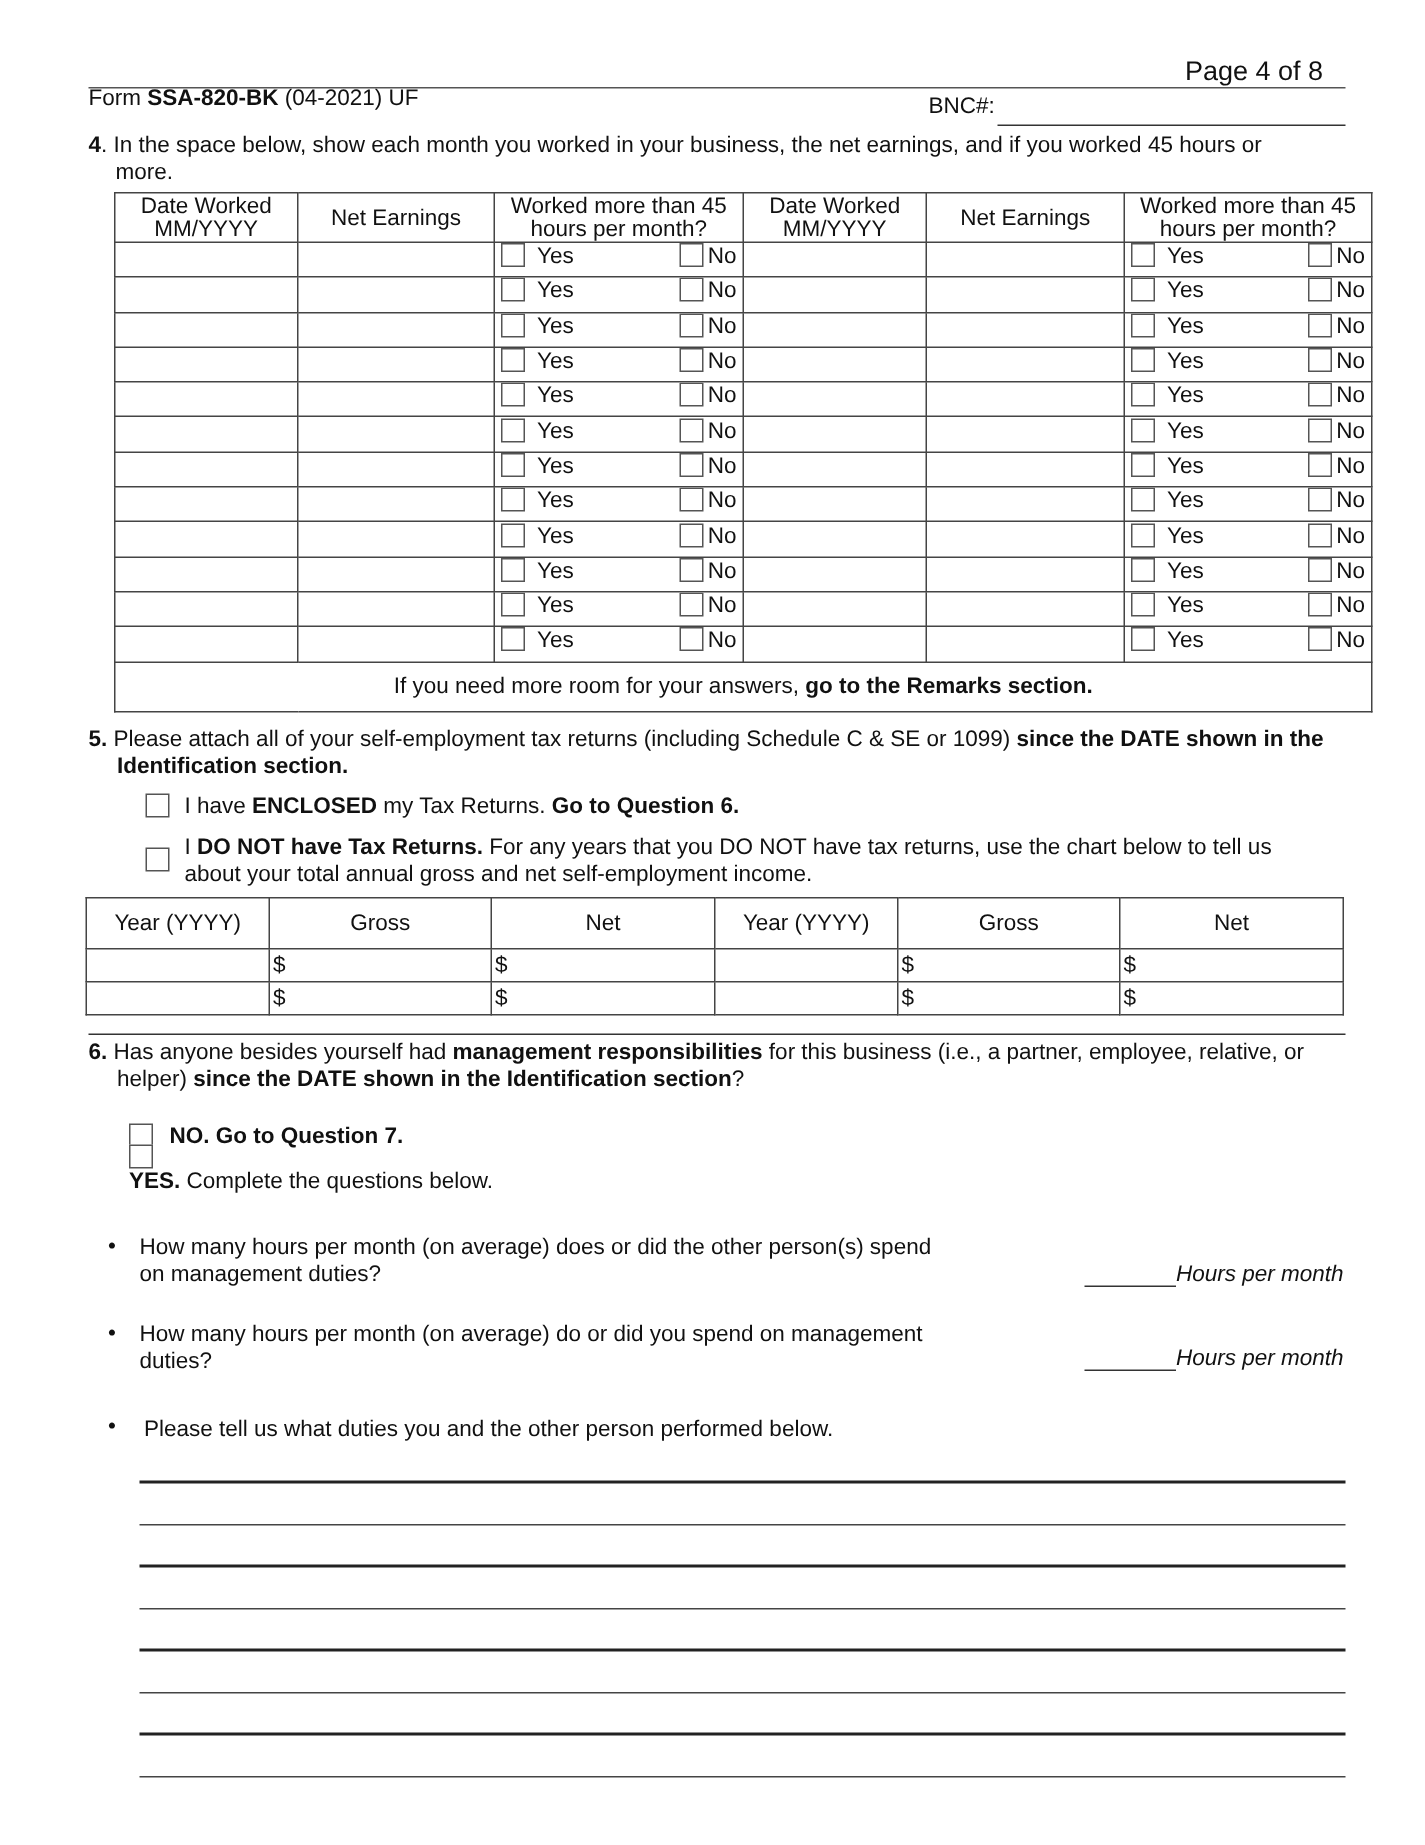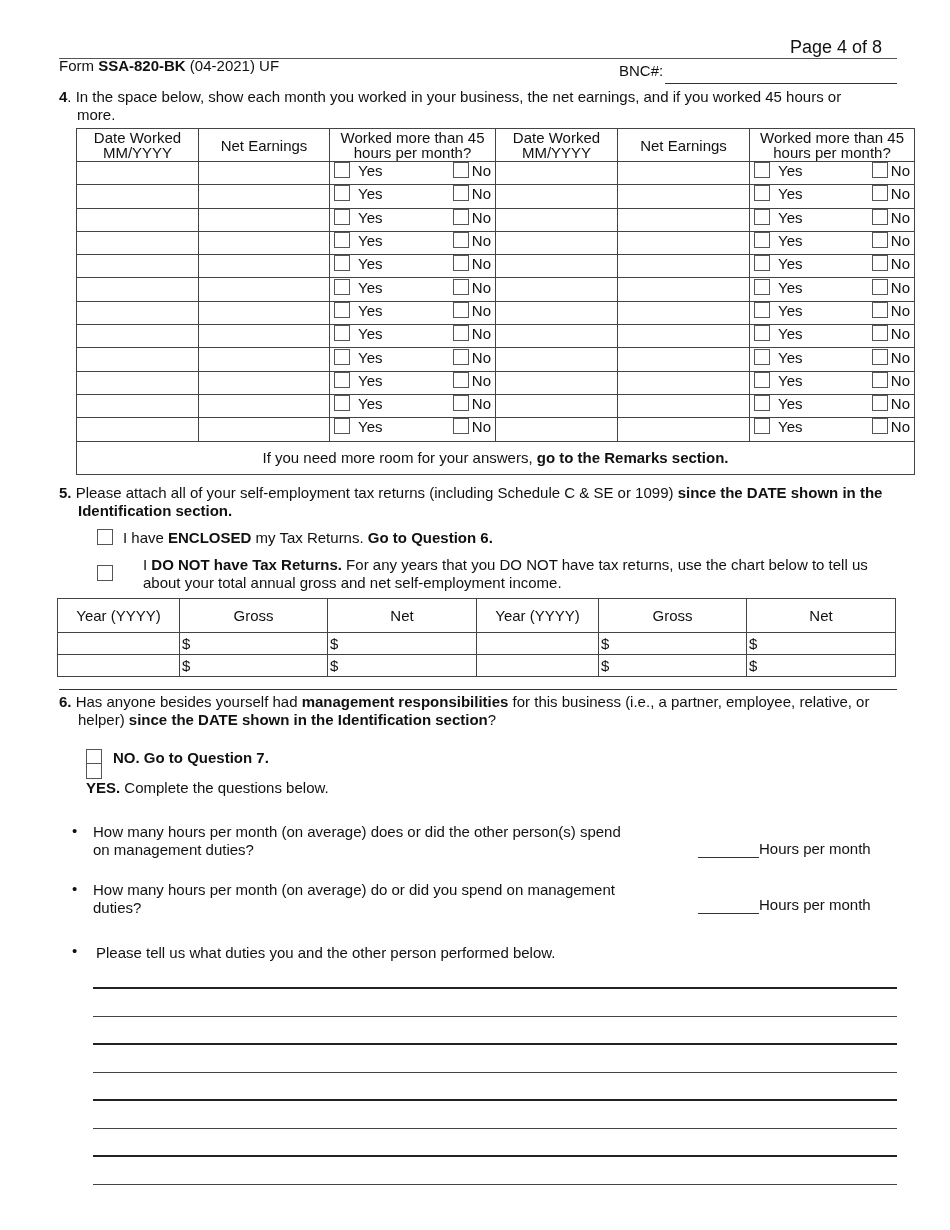--- a/index.html
+++ b/index.html
@@ -25,37 +25,37 @@
   .cb { display: inline-block; width: 16px; height: 16px; border: 1px solid #555; background: #fff; vertical-align: middle; }
   .yn .cb1 { margin-left: 4px; }
   .yn .yl { margin-left: 8px; }
   .yn .cb2 { margin-left: auto; }
   .yn .nl { margin-left: 3px; margin-right: 4px; }
   table.months td.note { height: 33px; text-align: center; }
 
   .q5 { left: 59px; top: 484px; width: 840px; line-height: 18px; }
   .opt { display: flex; align-items: flex-start; }
   .opt1 { left: 97px; top: 529px; }
-  .opt2 { left: 97px; top: 556px; width: 790px; line-height: 18px; gap: 20px; }
+  .opt2 { left: 97px; top: 556px; width: 790px; line-height: 18px; }
   .opt1 .cb, .opt2 .cb { margin-right: 10px; }
   .opt2 .cb { margin-top: 9px; }
 
   table.years { left: 57px; top: 598px; width: 838px; }
   table.years th { height: 34px; text-align: center; }
   table.years td { height: 22px; padding: 0 2px; line-height: 20px; }
 
   .q6-rule { left: 59px; top: 689px; width: 838px; height: 1px; background: #333; }
   .q6 { left: 59px; top: 693px; width: 840px; line-height: 18px; }
   .opt3 { left: 86px; top: 749px; }
   .opt4 { left: 86px; top: 763px; flex-direction: column; }
   .opt3 .cb, .opt4 .cb { margin-right: 11px; }
 
   .bullet { left: 72px; }
   .bullet-text { left: 93px; line-height: 18px; }
-  .hours { left: 698px; display: flex; align-items: flex-start; }
+  .hours { left: 723px; display: flex; align-items: center; font-style: italic; }
   .hours .blank { width: 61px; border-bottom: 1px solid #333; height: 18px; }
 
   .wline { left: 93px; width: 804px; height: 1px; background: #444; }
   .wline.thick { height: 2px; background: #222; }
 </style>
 </head>
 <body>
 
 <div class="abs hdr-left"><span>Form </span><b>SSA-820-BK</b><span> (04-2021) UF</span></div>
 <div class="abs hdr-right">Page 4 of 8</div>

